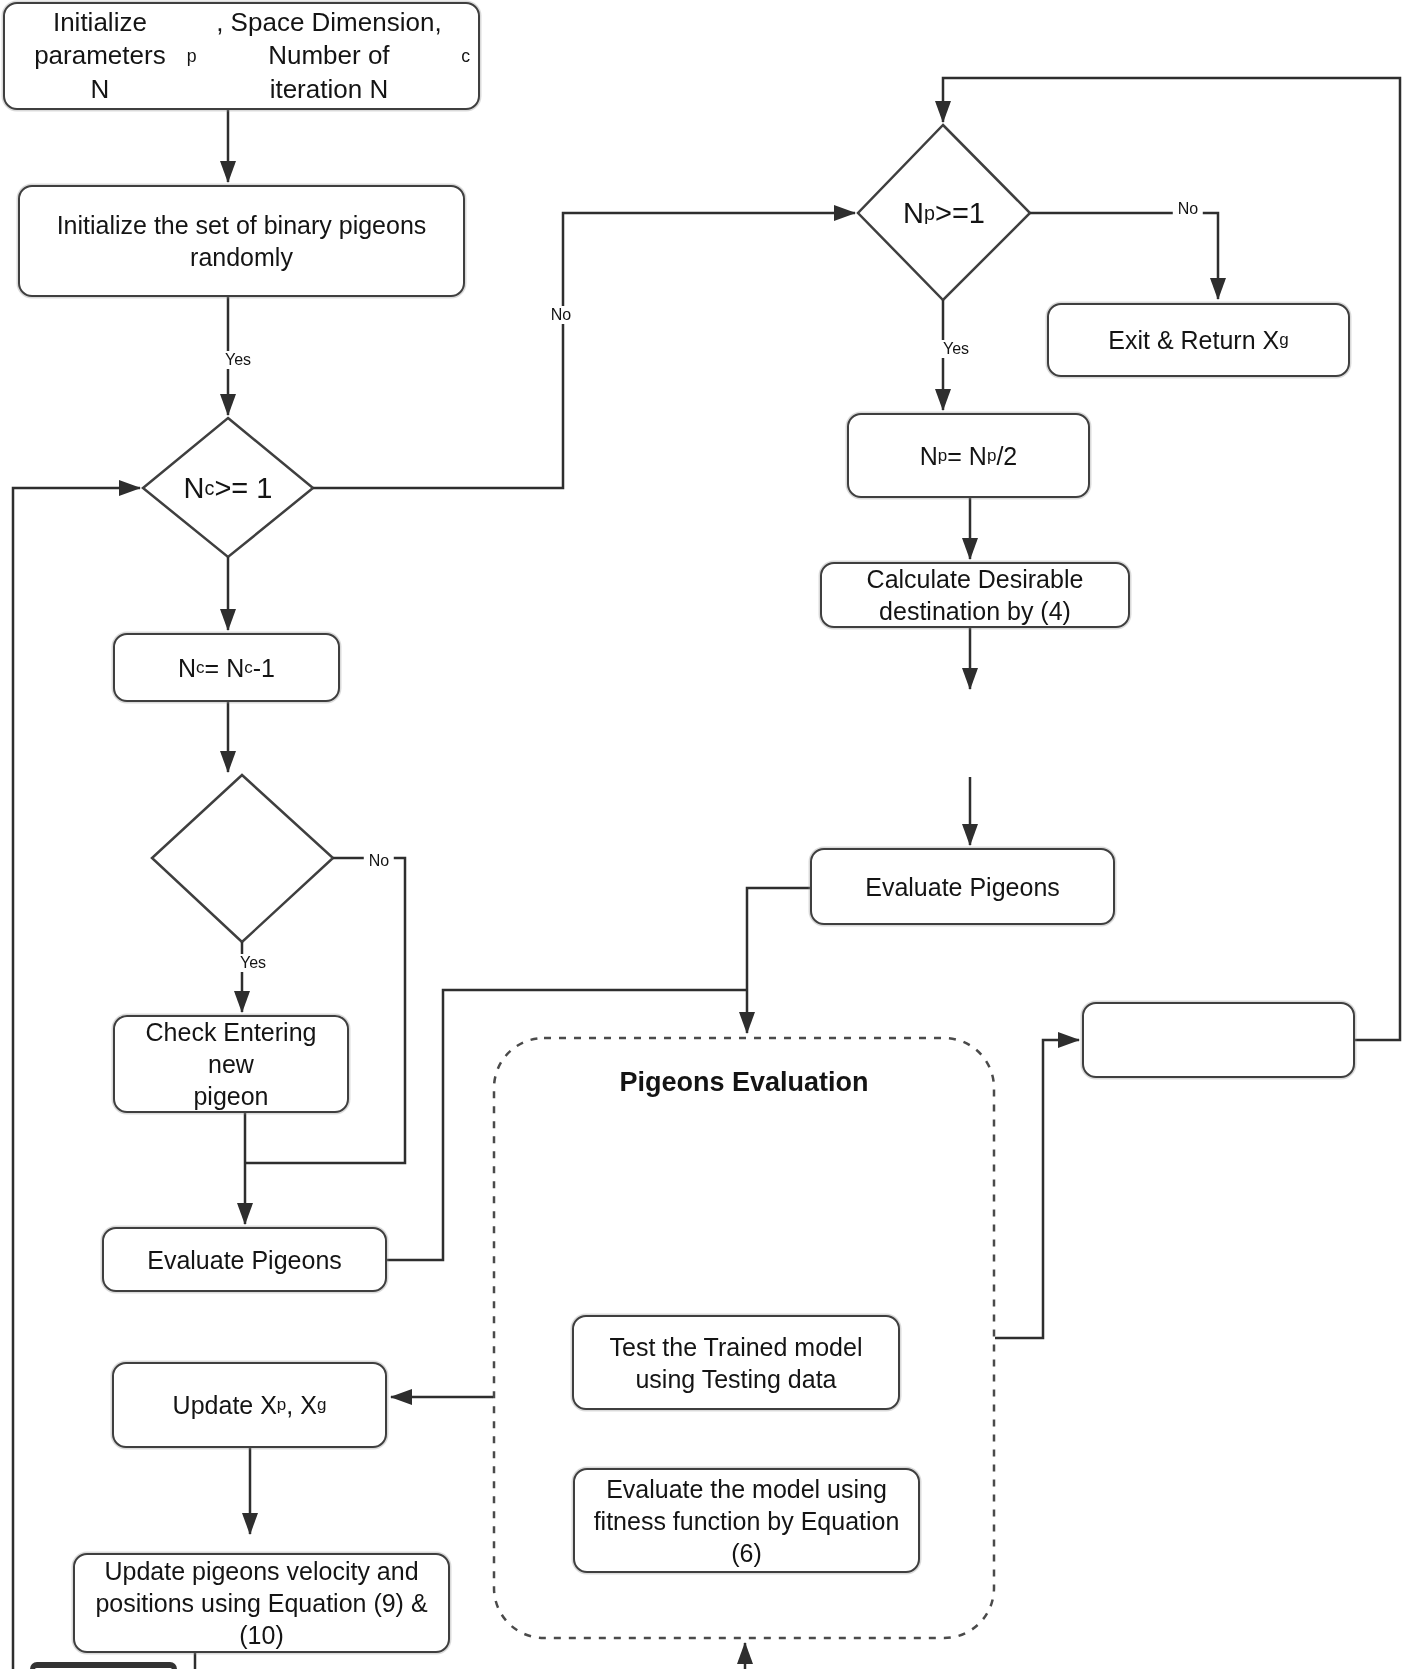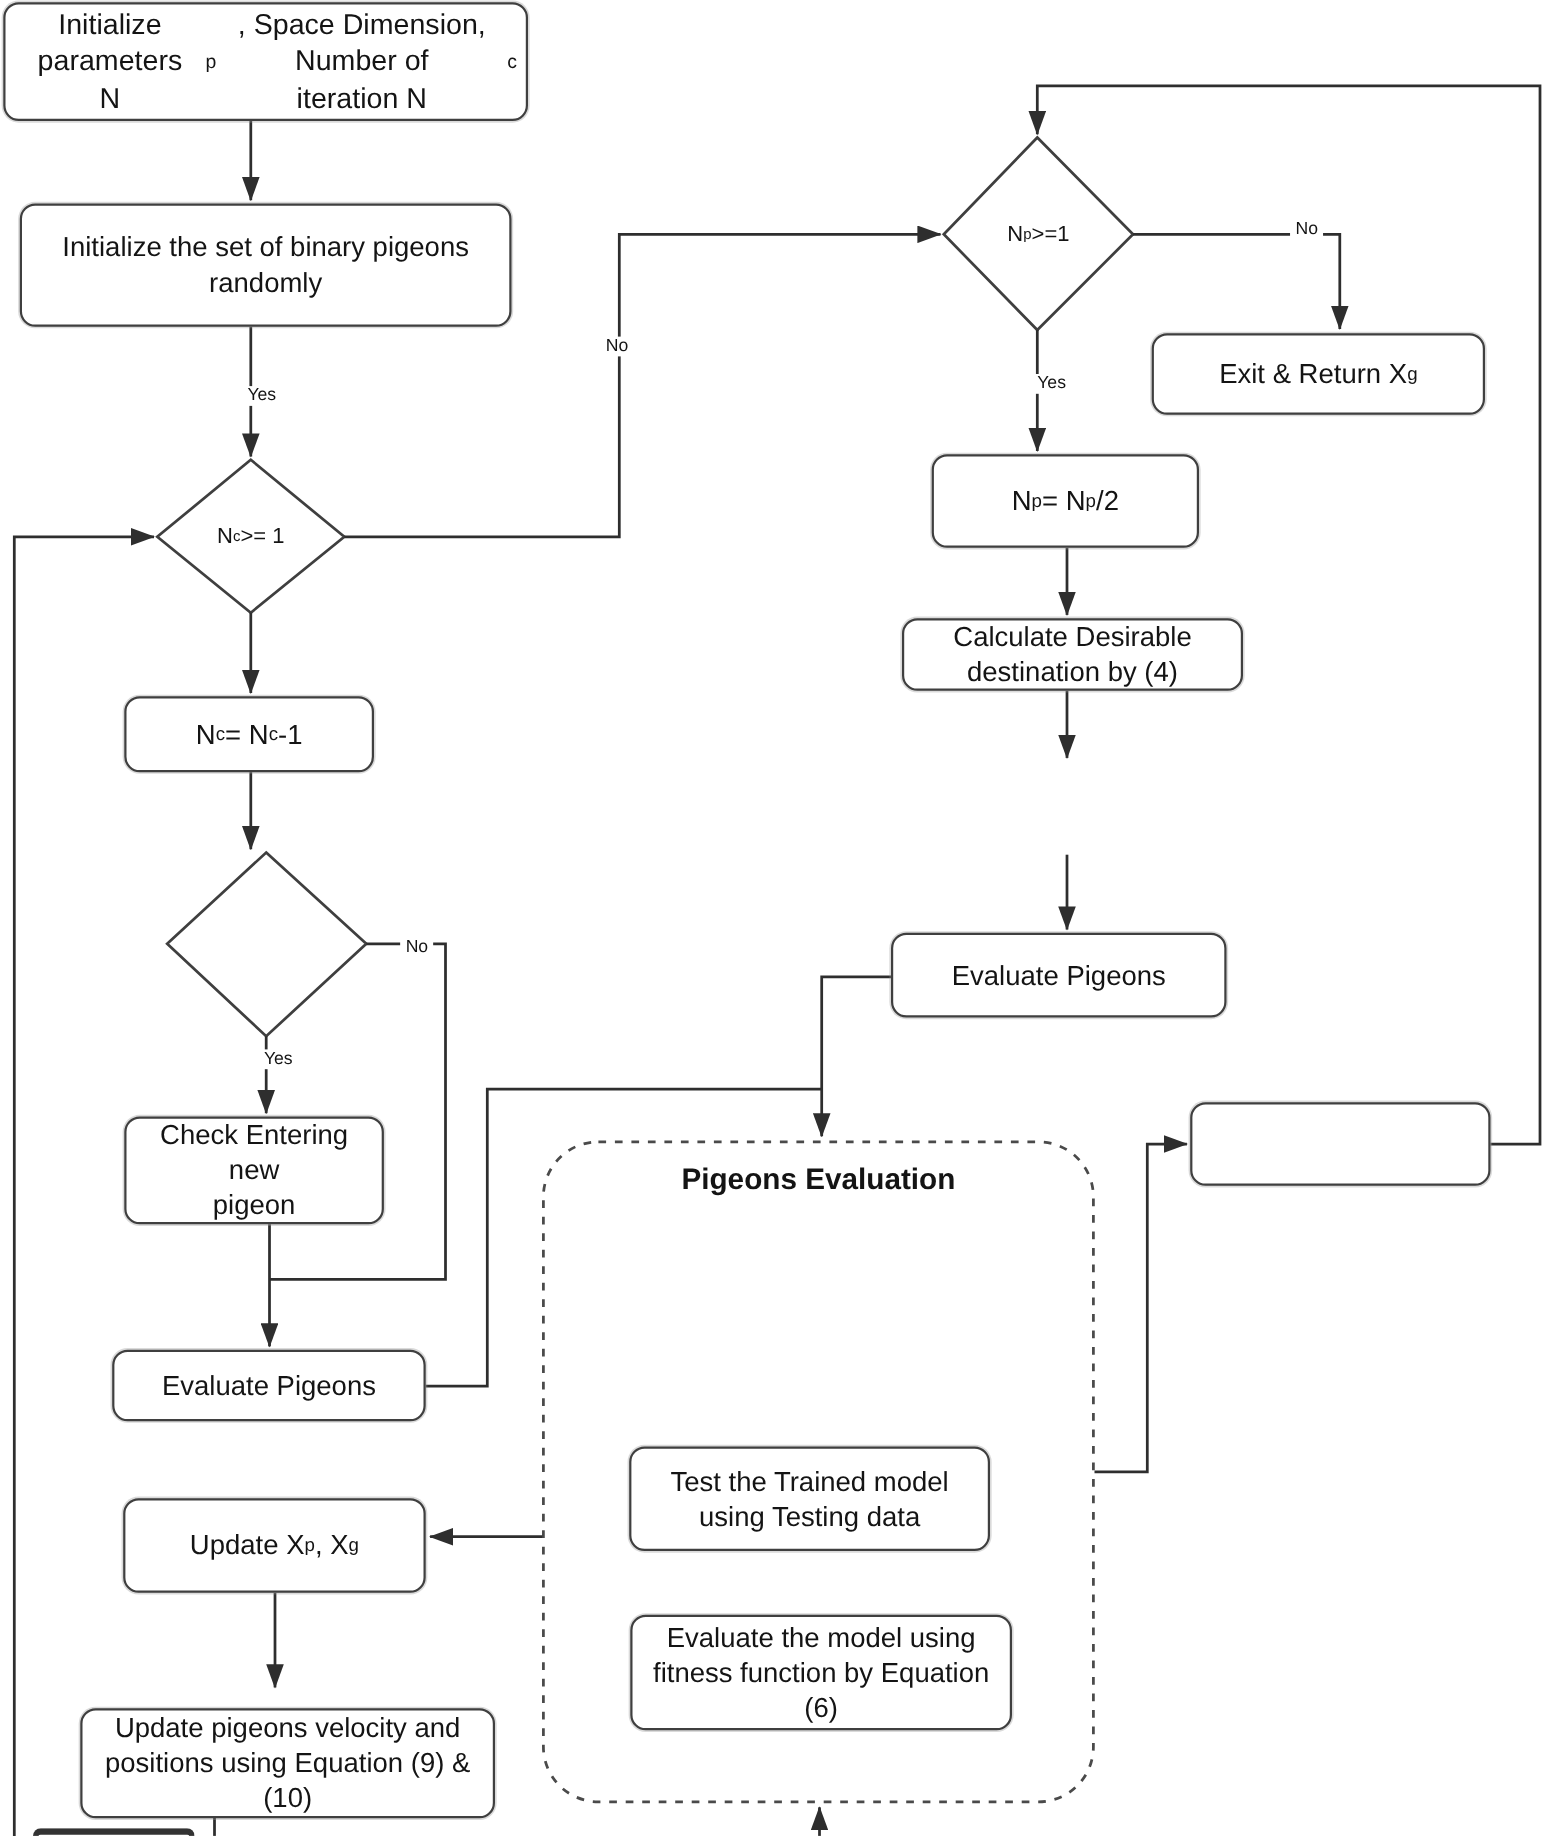--- a/index.html
+++ b/index.html
@@ -28,35 +28,36 @@
     text-align:center;
     font-size:25px;line-height:1.28;
     white-space:pre-line;
     box-shadow:0 0 0 1.5px rgba(150,150,150,0.35);
     padding:2px 8px;
   }
   .big{font-size:26px;}
   .dtext{
     position:absolute;
     display:flex;align-items:center;justify-content:center;
-    font-size:20px;line-height:1.25;
+    font-size:29px;line-height:1.25;
     white-space:pre-line;
   }
   .elabel{
     position:absolute;
     transform:translate(-50%,-50%);
     background:#fff;
     padding:0 5px;
     font-size:16px;
   }
   .subtitle{
     position:absolute;
     font-weight:bold;
     font-size:27px;
     text-align:center;
+    margin-top:10px;
   }
   sub{font-size:0.68em;line-height:0;}
   .cutbox{
     position:absolute;
     box-sizing:border-box;
     border-top:6px solid #333;
     border-left:5px solid #333;
     border-right:5px solid #333;
     border-radius:12px 12px 0 0;
     background:#fff;

